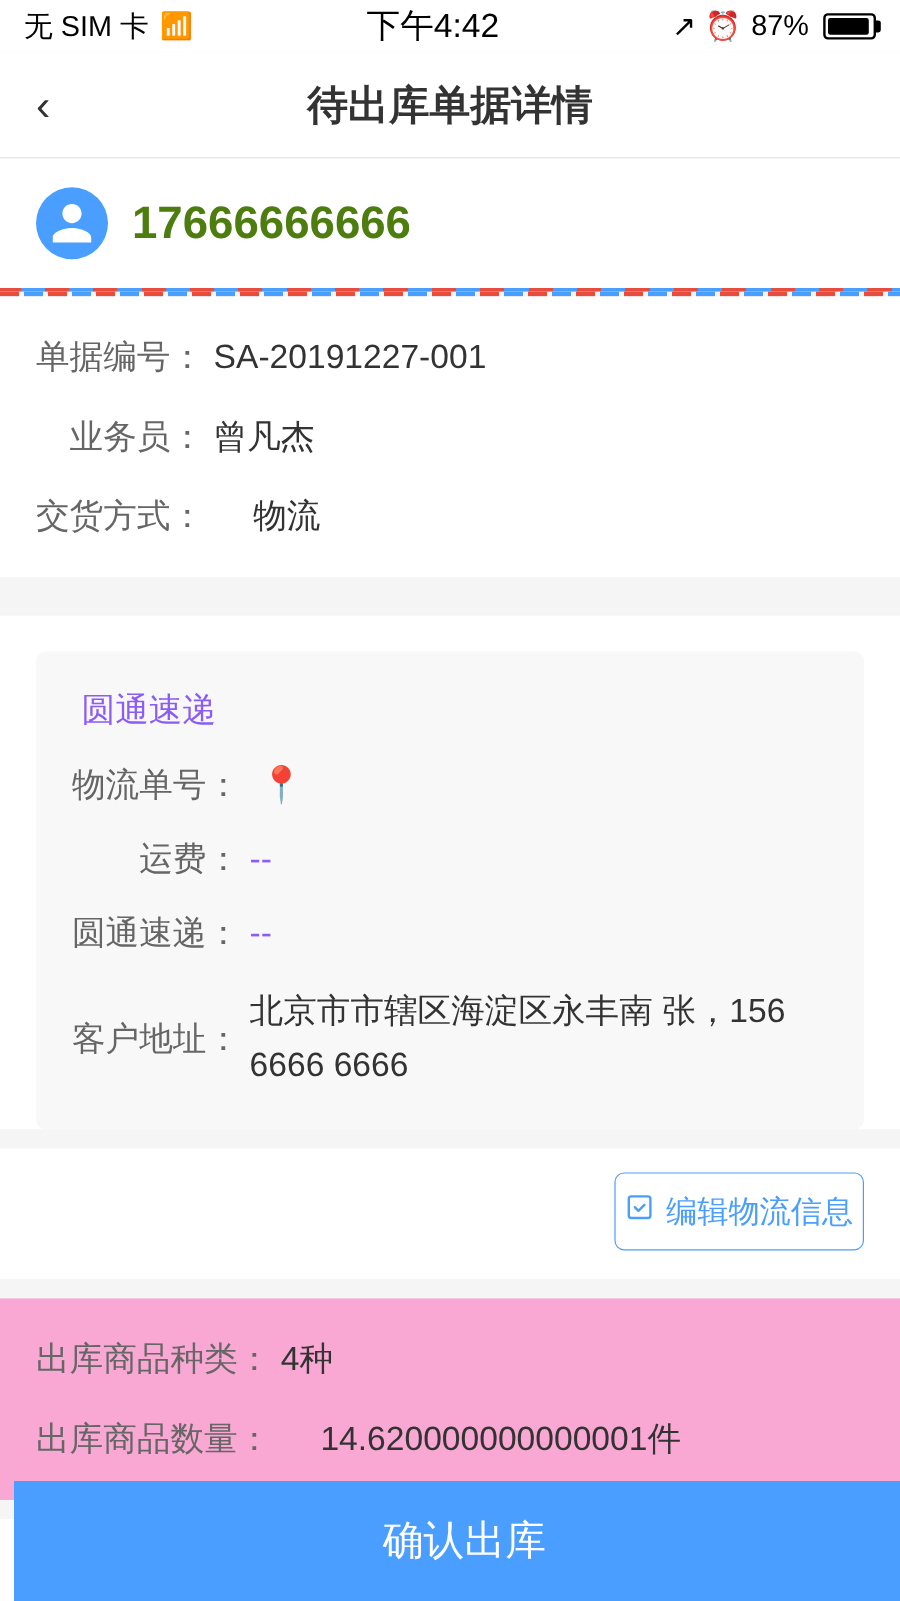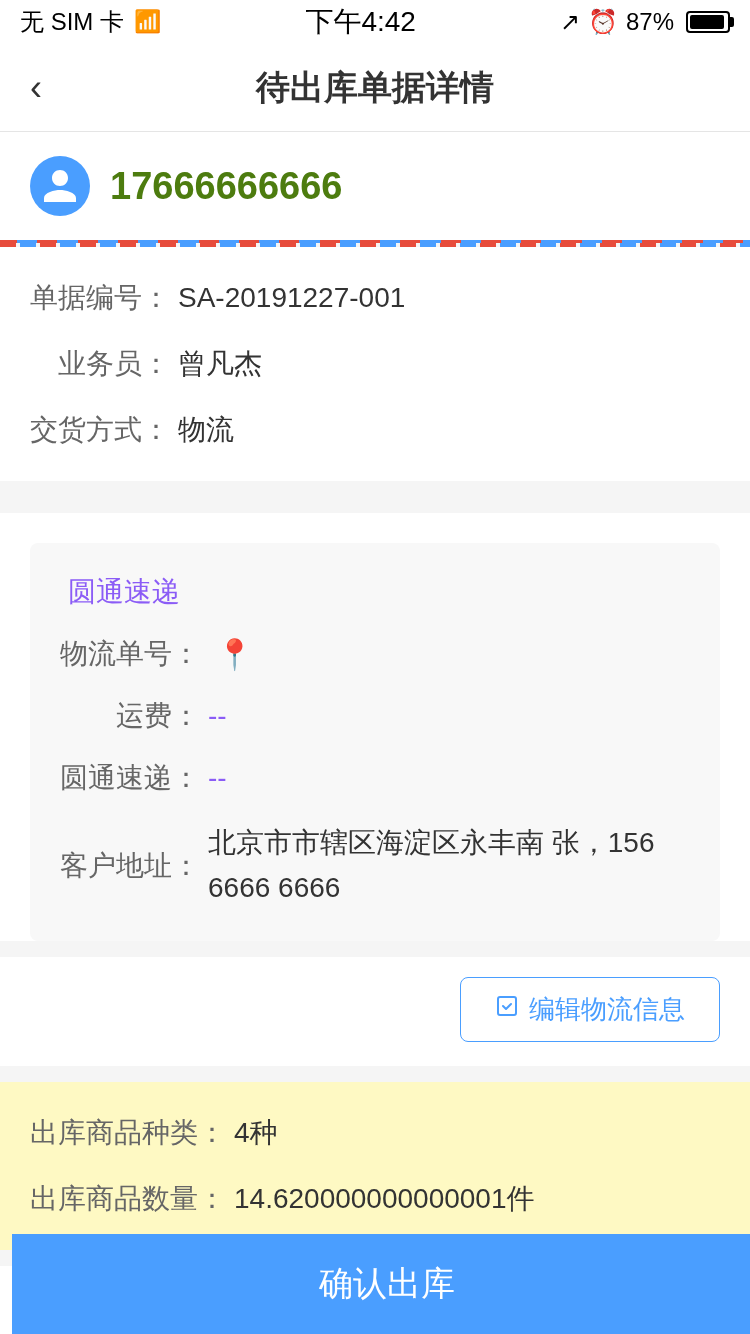--- a/index.html
+++ b/index.html
@@ -139,20 +139,21 @@
 
     .info-row {
       display: flex;
       align-items: flex-start;
       margin-bottom: 24px;
       font-size: 28px;
       line-height: 1.5;
     }
     .info-row:last-child {
       margin-bottom: 0;
+      gap: 33px;
     }
     .info-label {
       color: #666;
       min-width: 140px;
       text-align: right;
       flex-shrink: 0;
     }
     .info-value {
       color: #333;
       flex: 1;
@@ -212,32 +213,32 @@
     .edit-btn-row {
       display: flex;
       justify-content: flex-end;
       padding: 20px 30px 24px;
       background: #fff;
     }
     .edit-btn {
       border: 1px solid #4a9eff;
       color: #4a9eff;
       border-radius: 8px;
-      padding: 14px 34px;
+      padding: 14px 8px;
       font-size: 26px;
       display: flex;
       align-items: center;
       gap: 10px;
       background: #fff;
       cursor: pointer;
     }
 
     
     .stats-section {
-      background: #fef9c3;
+      background: #f9a8d4;
       padding: 30px;
       margin-bottom: 16px;
     }
 
     
     .view-btn-row {
       display: flex;
       justify-content: flex-end;
       padding: 16px 30px 24px;
       background: #fff;

